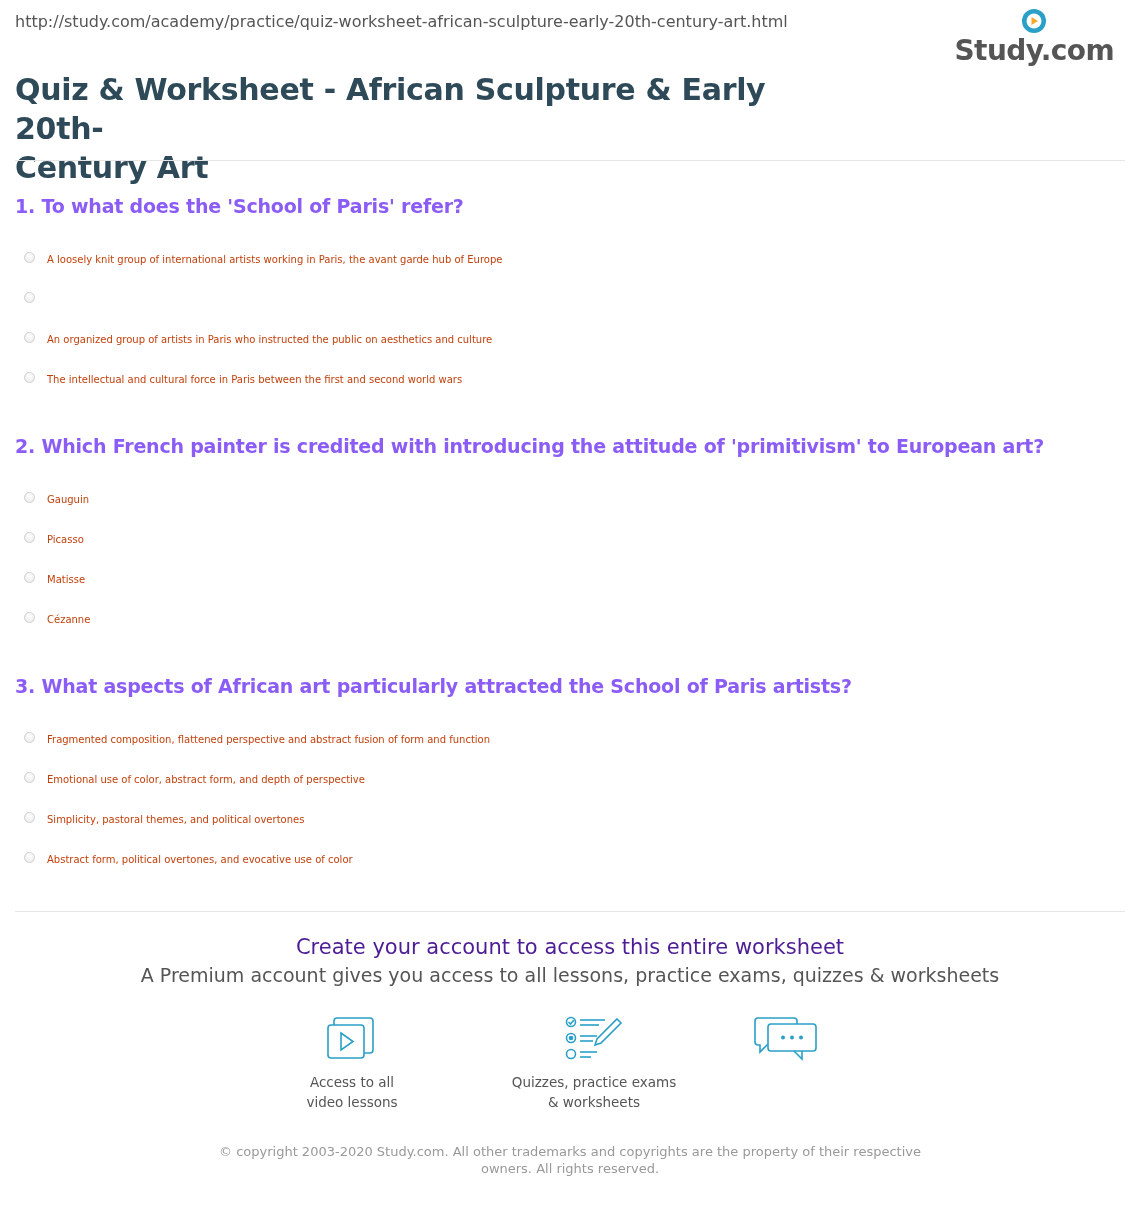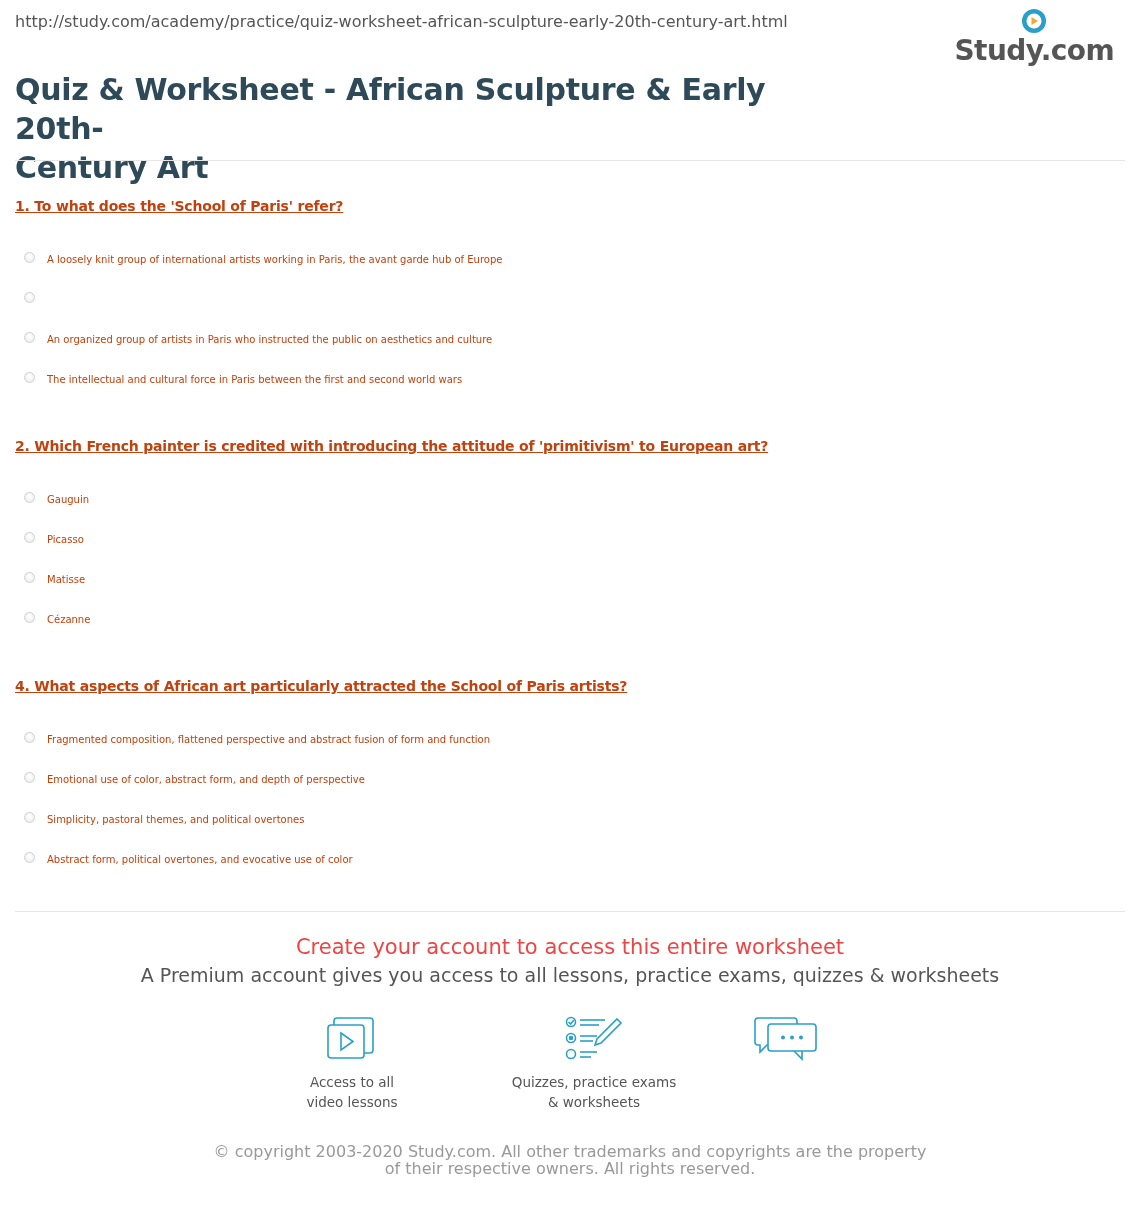--- a/index.html
+++ b/index.html
@@ -18,44 +18,44 @@
     .logo-text { font-size: 28px; color: #555; font-weight: 700; letter-spacing: -0.6px; line-height: 1; }
 
     .title {
       position: absolute; left: 15px; top: 70px; width: 780px;
       font-size: 30px; line-height: 39px; font-weight: 700; color: #2e4a59;
       letter-spacing: -0.3px;
     }
     .rule { position: absolute; left: 15px; right: 15px; height: 1px; background: #e6e6e6; }
 
     .question { position: absolute; left: 15px; width: 1110px; }
-    .q-text { font-size: 14px; font-weight: 700; color: #c2410c; letter-spacing: -0.2px; line-height: 24px; text-decoration: underline; }
+    .q-text { font-size: 19px; font-weight: 700; color: #8b5cf6; letter-spacing: -0.2px; line-height: 24px; }
     .answers { list-style: none; margin-top: 20px; }
     .answer { display: flex; align-items: center; height: 44px; margin-top: -4px; }
     .answer:first-child { margin-top: 0; }
     .radio {
       width: 11px; height: 11px; border-radius: 50%;
       border: 1px solid #cfcfcf; margin-left: 9px; margin-right: 12px; margin-top: -5px;
       background: radial-gradient(circle at 50% 35%, #fff 0%, #eaeaea 100%);
       flex: none;
     }
     .a-text { font-size: 10px; color: #c2410c; line-height: 20px; }
 
     .cta { position: absolute; left: 0; width: 1140px; top: 934px; text-align: center; }
-    .cta-title { font-size: 21px; color: #ef4444; font-weight: 400; line-height: 26px; }
+    .cta-title { font-size: 21px; color: #4c1d95; font-weight: 400; line-height: 26px; }
     .cta-sub { font-size: 19px; color: #555; margin-top: 4px; }
 
     .features { position: absolute; top: 1016px; left: 0; width: 1140px; }
     .feature { position: absolute; width: 200px; text-align: center; }
     .feature svg { display: block; margin: 0 auto; }
     .f-label { font-size: 13.5px; color: #555; line-height: 20px; margin-top: 10px; }
 
     .footer {
       position: absolute; left: 210px; width: 720px; top: 1143px;
-      text-align: center; font-size: 16px; color: #999; line-height: 17px;
+      text-align: center; font-size: 13px; color: #999; line-height: 17px;
     }
   </style>
 </head>
 <body>
 
 <div class="url">http://study.com/academy/practice/quiz-worksheet-african-sculpture-early-20th-century-art.html</div>
 
 <div class="logo">
   <svg class="logo-mark" viewBox="0 0 26 26">
     <circle cx="13" cy="13" r="12" fill="#2aa0c8"></circle>
@@ -109,21 +109,21 @@
         <span class="a-text">Matisse</span>
       </li>
     <li class="answer">
         <span class="radio"></span>
         <span class="a-text">Cézanne</span>
       </li>
   </ul>
 </div>
 
 <div class="question" style="top:674px;">
-  <div class="q-text">4. What aspects of African art particularly attracted the School of Paris artists?</div>
+  <div class="q-text">3. What aspects of African art particularly attracted the School of Paris artists?</div>
   <ul class="answers">
     <li class="answer">
         <span class="radio"></span>
         <span class="a-text">Fragmented composition, flattened perspective and abstract fusion of form and function</span>
       </li>
     <li class="answer">
         <span class="radio"></span>
         <span class="a-text">Emotional use of color, abstract form, and depth of perspective</span>
       </li>
     <li class="answer">

